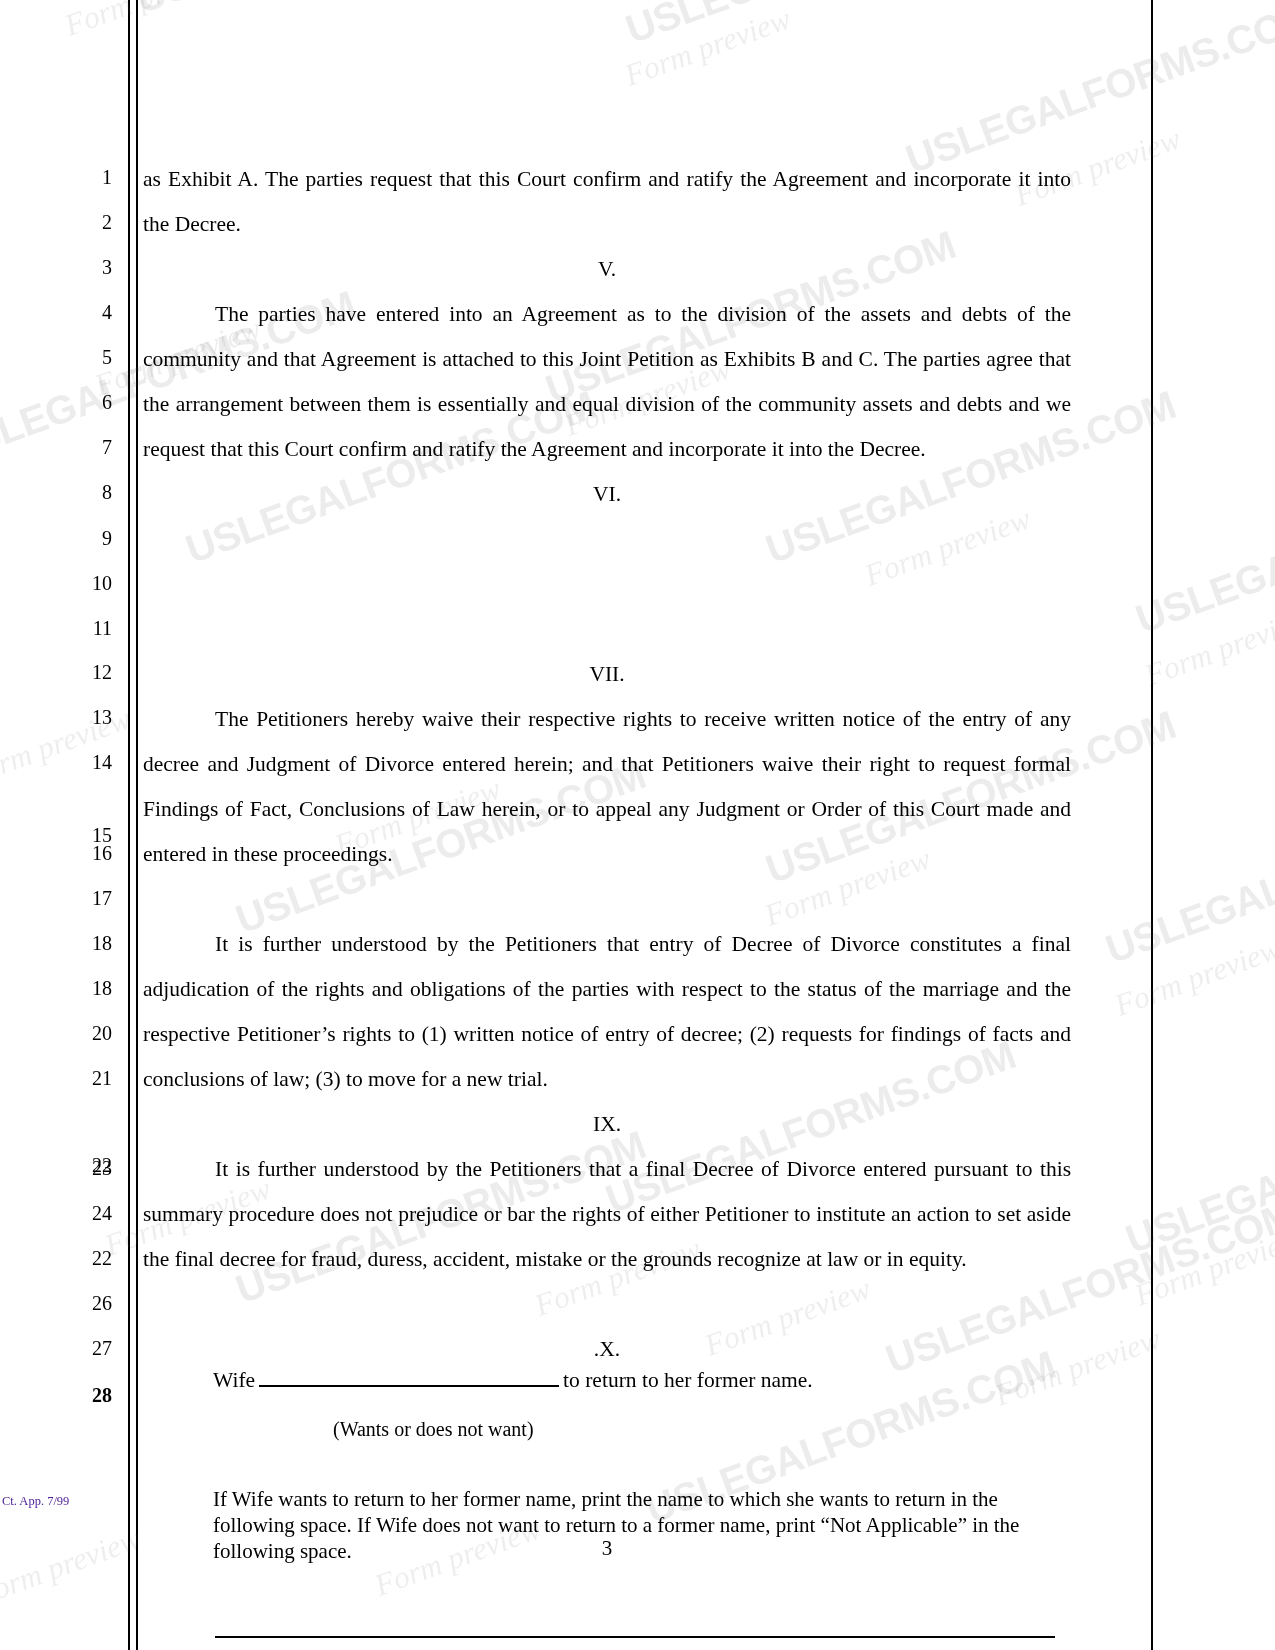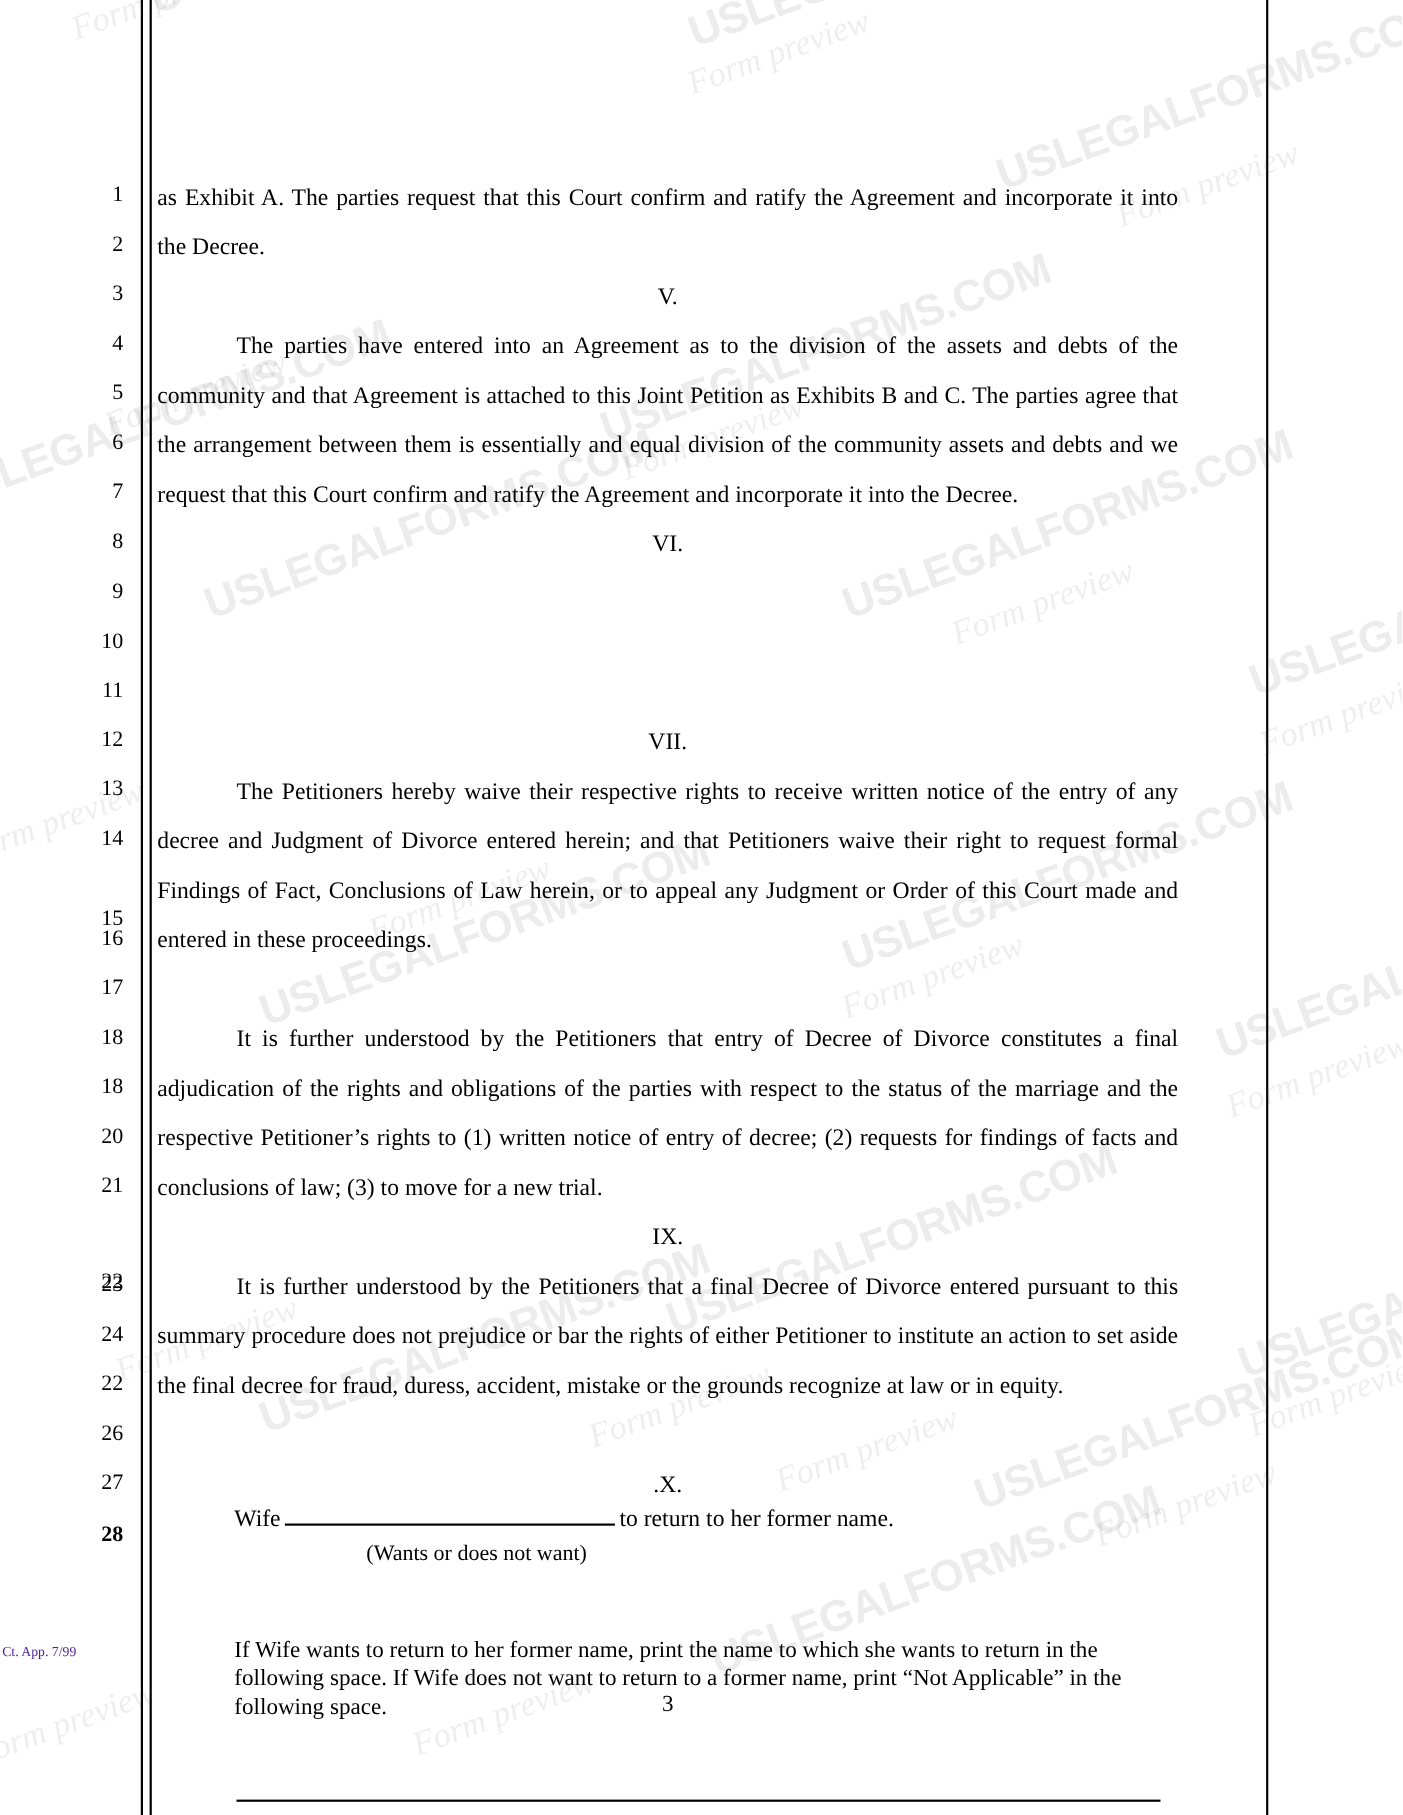--- a/index.html
+++ b/index.html
@@ -133,21 +133,21 @@
   .fill-blank {
     display: inline-block;
     width: 300px;
     border-bottom: 2px solid #000;
     height: 19px;
     vertical-align: baseline;
     margin: 0 4px;
   }
   #wife-hint {
     margin-left: 120px;
-    margin-top: 2px;
+    margin-top: 19px;
     font-size: 20px;
   }
 
   
   #form-code {
     position: absolute;
     left: 2px;
     top: 1494px;
     font-size: 12.5px;
     line-height: 14px;

